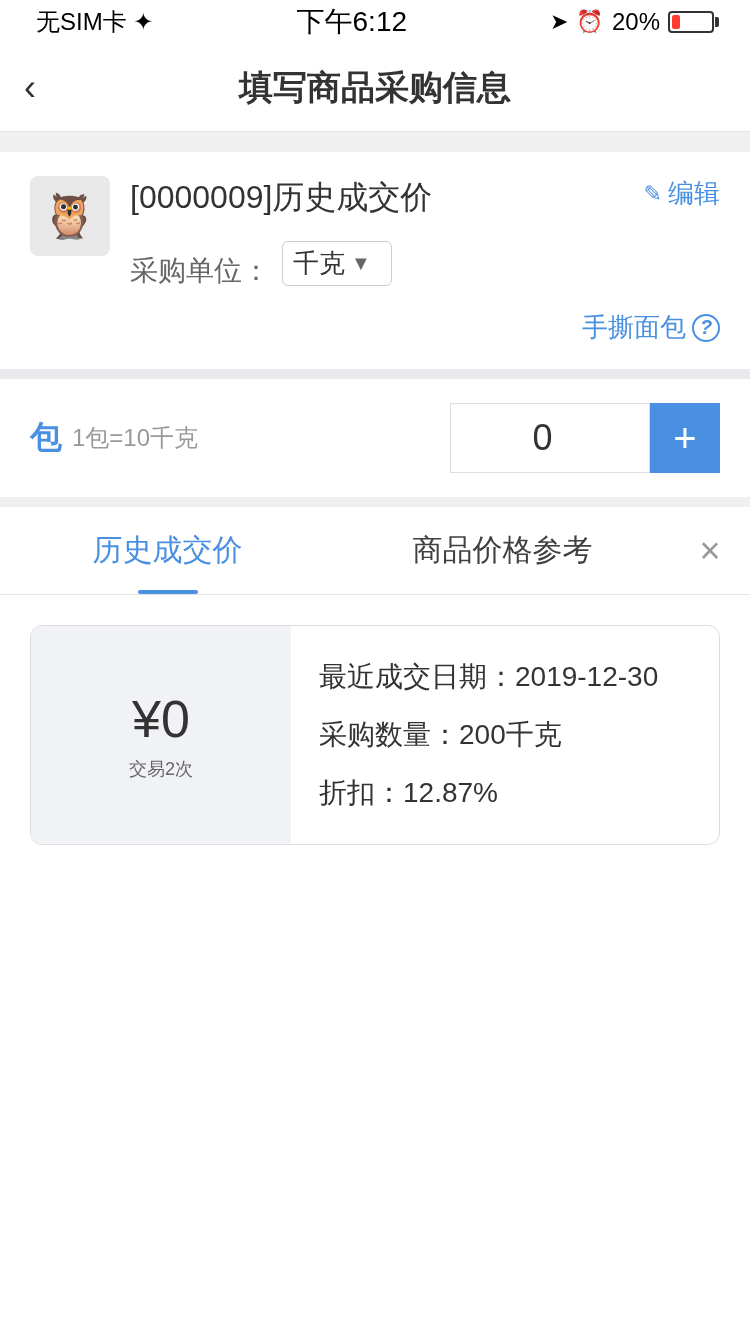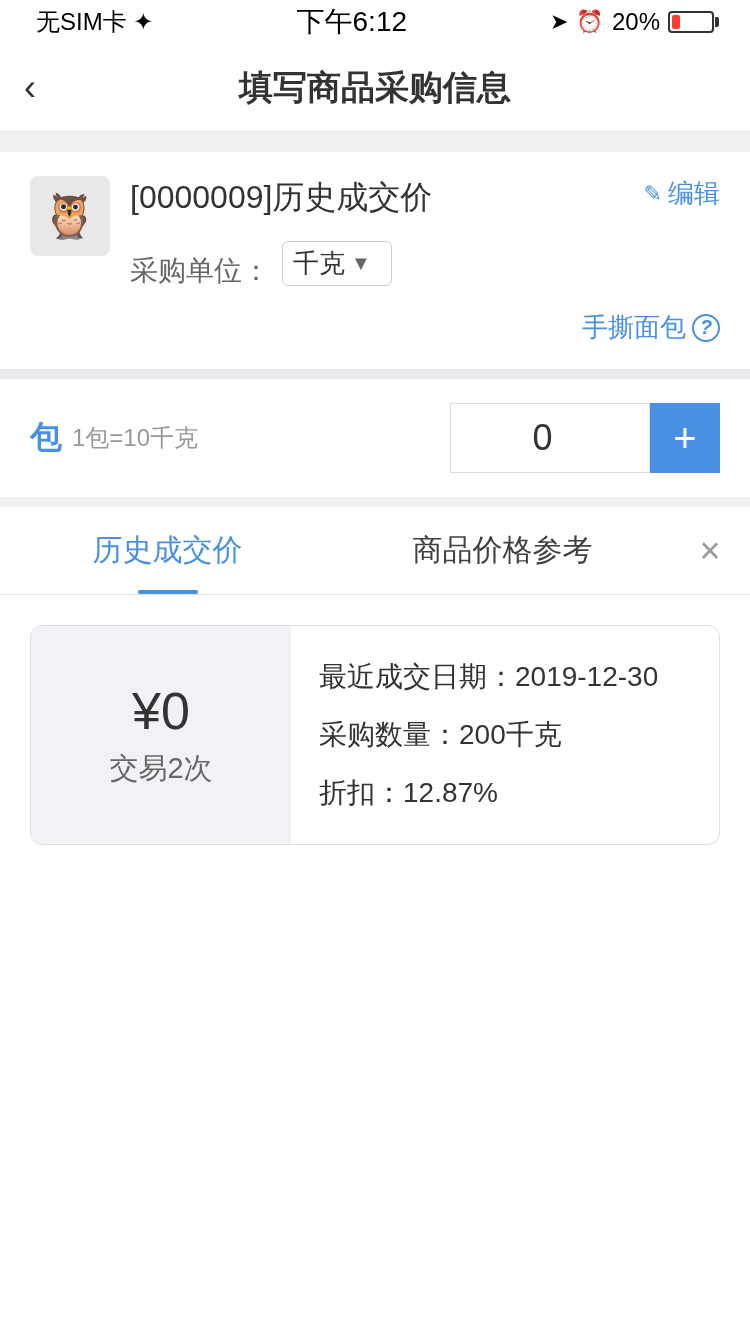--- a/index.html
+++ b/index.html
@@ -323,21 +323,21 @@
       justify-content: center;
       padding: 40px 20px;
       flex-shrink: 0;
     }
     .history-price {
       font-size: 52px;
       color: #333;
       font-weight: 500;
     }
     .history-times {
-      font-size: 29px;
+      font-size: 18px;
       color: #666;
       margin-top: 8px;
     }
     .history-card-right {
       flex: 1;
       padding: 30px 28px;
       display: flex;
       flex-direction: column;
       justify-content: flex-end;
       gap: 16px;

